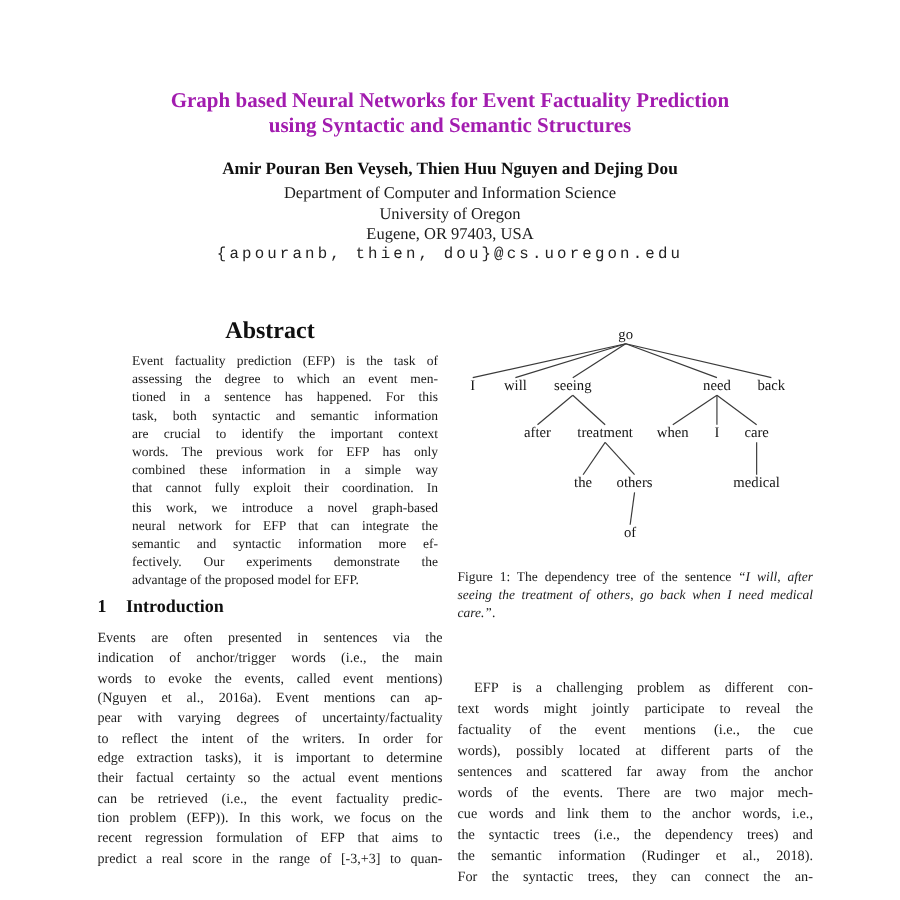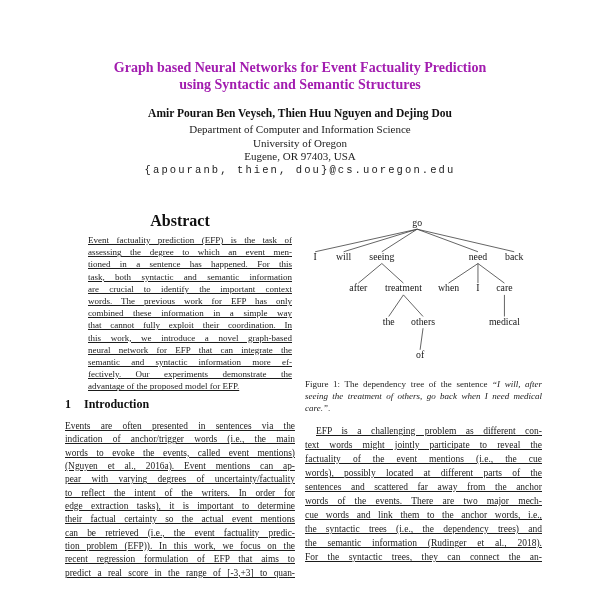--- a/index.html
+++ b/index.html
@@ -18,29 +18,29 @@
   .email{font-family:Liberation Mono, monospace;font-size:10.5px;letter-spacing:2.1px;color:#222;}
   .left-col{position:absolute;left:65px;top:0;width:230px;}
   .right-col{position:absolute;left:305px;top:0;width:237px;}
   .abs-head{position:absolute;top:212px;left:0;width:100%;text-align:center;font-weight:bold;font-size:16px;color:#101010;}
   .abs-body{position:absolute;top:234px;left:23px;width:204px;font-size:9px;}
   .abs-body .tline{line-height:12.2px;}
   .sec-head{position:absolute;top:397px;left:0;font-weight:bold;font-size:12px;color:#101010;}
   .sec-head .sec-num{display:inline-block;margin-right:13px;}
   .intro-body{position:absolute;top:420px;left:0;width:230px;font-size:9.4px;}
   .intro-body .tline{line-height:13.35px;}
-  .tline{text-align:justify;text-align-last:justify;text-decoration:underline;}
+  .tline{text-align:justify;text-align-last:justify;}
   .tline.flushlast{text-align-last:left;}
   .tline.indent{text-indent:11px;}
   .fig-wrap{position:absolute;top:214px;left:0;width:240px;height:152px;}
   svg.tree line{stroke:#3a3a3a;stroke-width:0.8;}
   svg.tree text{font-family:"Liberation Serif", serif;font-size:10px;fill:#151515;text-anchor:middle;}
   .fig-caption{position:absolute;top:378px;left:0;width:237px;font-size:9px;line-height:12px;text-align:justify;color:#1b1b1b;}
   .fig-caption .ital{font-style:italic;}
-  .right-body{position:absolute;top:424px;left:0;width:237px;font-size:9.5px;}
+  .right-body{position:absolute;top:452px;left:0;width:237px;font-size:9.5px;}
   .right-body .tline{line-height:14px;}
 </style>
 </head>
 <body>
 
 <div class="page">
 
   <div class="centered title-line" style="top:59px;">Graph based Neural Networks for Event Factuality Prediction</div>
   <div class="centered title-line" style="top:76px;">using Syntactic and Semantic Structures</div>
   <div class="centered authors" style="top:107px;">Amir Pouran Ben Veyseh, Thien Huu Nguyen and Dejing Dou</div>

